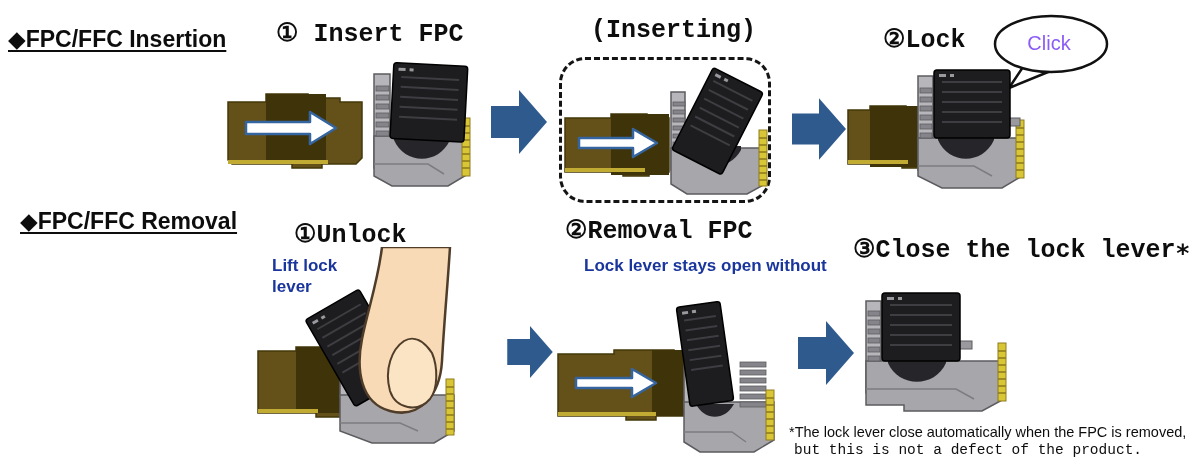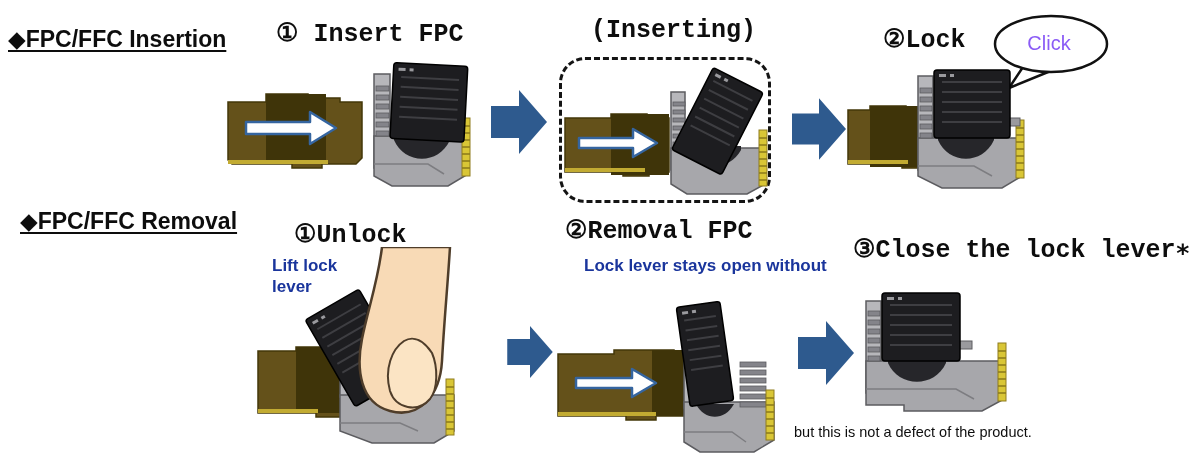--- a/index.html
+++ b/index.html
@@ -3,21 +3,21 @@
 <meta charset="utf-8">
 <style>
   html,body{margin:0;padding:0;background:#fff;}
   .stage{position:relative;width:1200px;height:468px;background:#fff;overflow:hidden;
          font-family:"Liberation Sans","DejaVu Sans",sans-serif;color:var(--text-black,#0d0d0d);}
   .abs{position:absolute;}
   .sec-title{font-size:23px;font-weight:bold;text-decoration:underline;text-underline-offset:3px;white-space:nowrap;}
   .step-label{font-size:25px;font-weight:bold;white-space:nowrap;font-family:Liberation Mono, monospace;}
   .note{font-size:17px;font-weight:bold;line-height:1.22;color:var(--note-blue,#1a359c);white-space:nowrap;}
   .footnote{font-size:14.5px;line-height:1.25;white-space:nowrap;}
-  .footnote .l2{margin-left:5px;}
+  .footnote .l2{margin-left:5px;font-family:Liberation Mono, monospace;}
   .dashbox{border:3px dashed #141414;border-radius:26px;}
   .bubble-wrap{display:flex;align-items:center;justify-content:center;}
   .bubble-label{position:absolute;left:0;top:0;width:100%;height:62px;display:flex;align-items:center;justify-content:center;
                 font-size:20px;color:#8b5cf6;}
   svg{display:block;}
   .f-cable{fill:var(--fpc-brown,#64511a);stroke:#433709;stroke-width:1.5;}
   .f-cable2{fill:var(--fpc-brown-dark,#3f3409);}
   .f-edge{fill:var(--fpc-edge-yellow,#c2ab32);}
   .f-plate{fill:var(--connector-plate-grey,#b7b7bb);stroke:#5c5c60;stroke-width:1.5;}
   .f-body{fill:var(--connector-grey,#a7a7ab);stroke:#5c5c60;stroke-width:1.5;}
@@ -259,16 +259,17 @@
       <g>
         <rect class="f-lever" x="26" y="6" width="78" height="68" rx="3"></rect>
         <path class="f-ridge" d="M34,18 h62 M34,28 h62 M34,38 h62 M34,48 h62 M34,58 h62"></path>
         <rect class="f-dot" x="31" y="10" width="7" height="3"></rect>
           <rect class="f-dot" x="42" y="10" width="4" height="3"></rect>
       </g>
     </g>
   </svg>
 
   <div class="abs footnote" style="left:789px;top:423px;">
+    <div>*The lock lever close automatically when the FPC is removed,</div>
     <div class="l2">but this is not a defect of the product.</div>
   </div>
 
 </div>
 
 </body></html>

